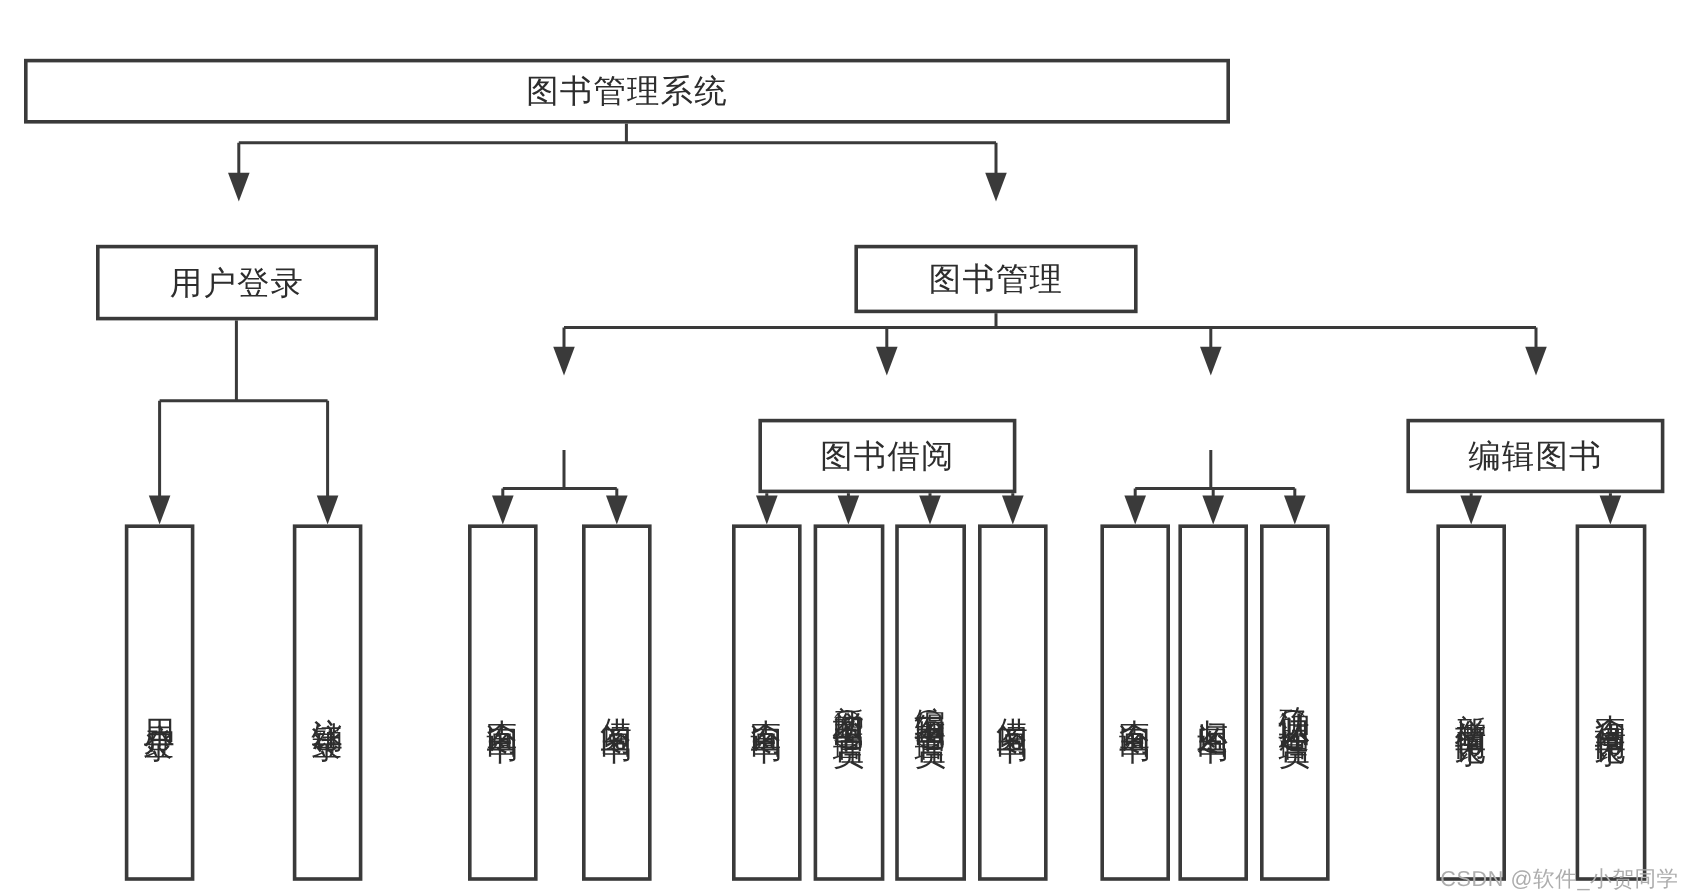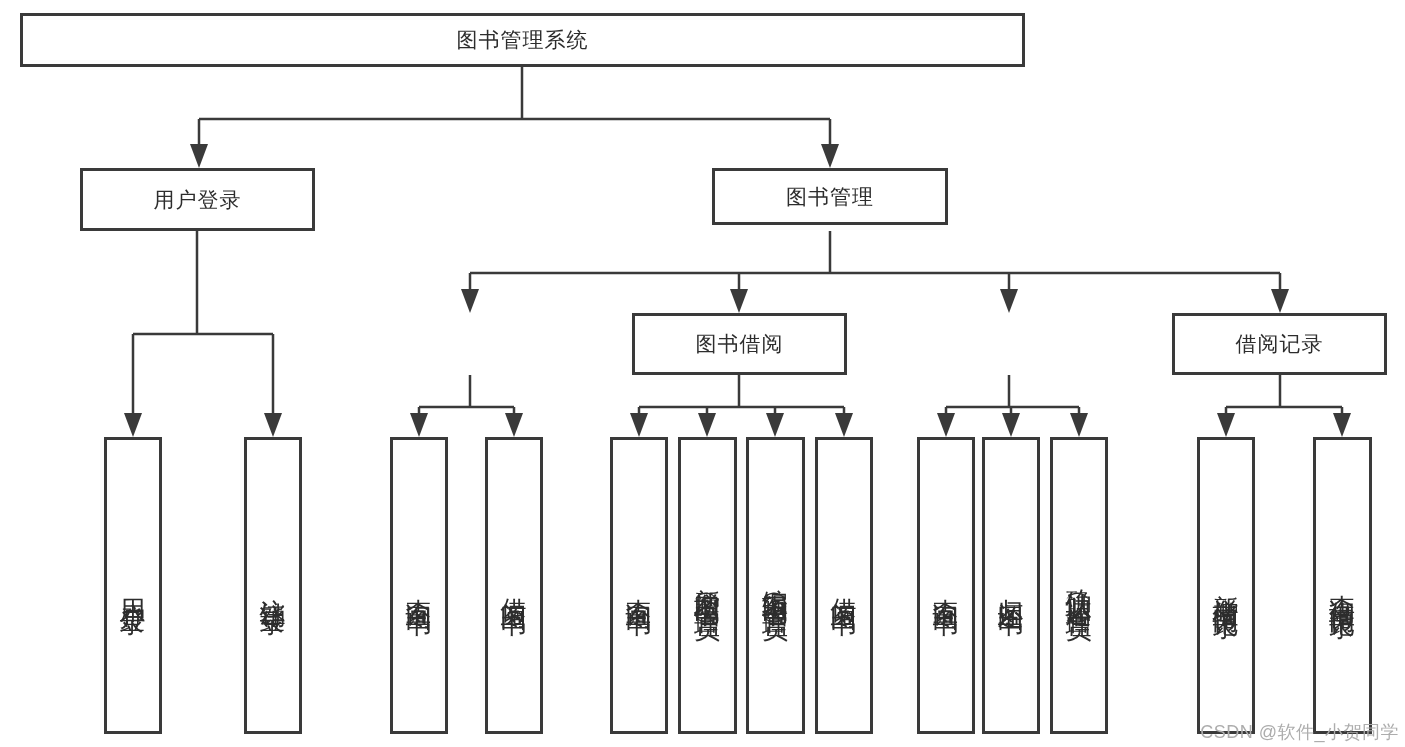--- a/index.html
+++ b/index.html
@@ -27,23 +27,24 @@
     position: absolute;
     box-sizing: border-box;
     border: 3px solid #3a3a3a;
     background: #ffffff;
     display: flex;
     align-items: center;
     justify-content: center;
     color: #2d2d2d;
   }
   .node.h {
-    font-size: 21px;
+    font-size: 27px;
     letter-spacing: 1px;
     white-space: nowrap;
+    margin-top: 36px;
   }
   .node.v {
     writing-mode: vertical-rl;
     text-orientation: mixed;
     font-size: 26px;
     letter-spacing: 4px;
     line-height: 1;
   }
   .watermark {
     position: absolute;
@@ -106,21 +107,21 @@
     <span>用户登录</span>
   </div>
   <div class="node h" style="left:712px;top:168px;width:236px;height:57px">
     <span>图书管理</span>
   </div>
 
   <div class="node h" style="left:632px;top:313px;width:215px;height:62px">
     <span>图书借阅</span>
   </div>
   <div class="node h" style="left:1172px;top:313px;width:215px;height:62px">
-    <span>借阅记录</span>
+    <span>编辑图书</span>
   </div>
 
   <div class="node v" style="left:104px;top:437px;width:58px;height:297px">
     <span>用户登录</span>
   </div>
   <div class="node v" style="left:244px;top:437px;width:58px;height:297px">
     <span>注销登录</span>
   </div>
 
   <div class="node v" style="left:390px;top:437px;width:58px;height:297px">

